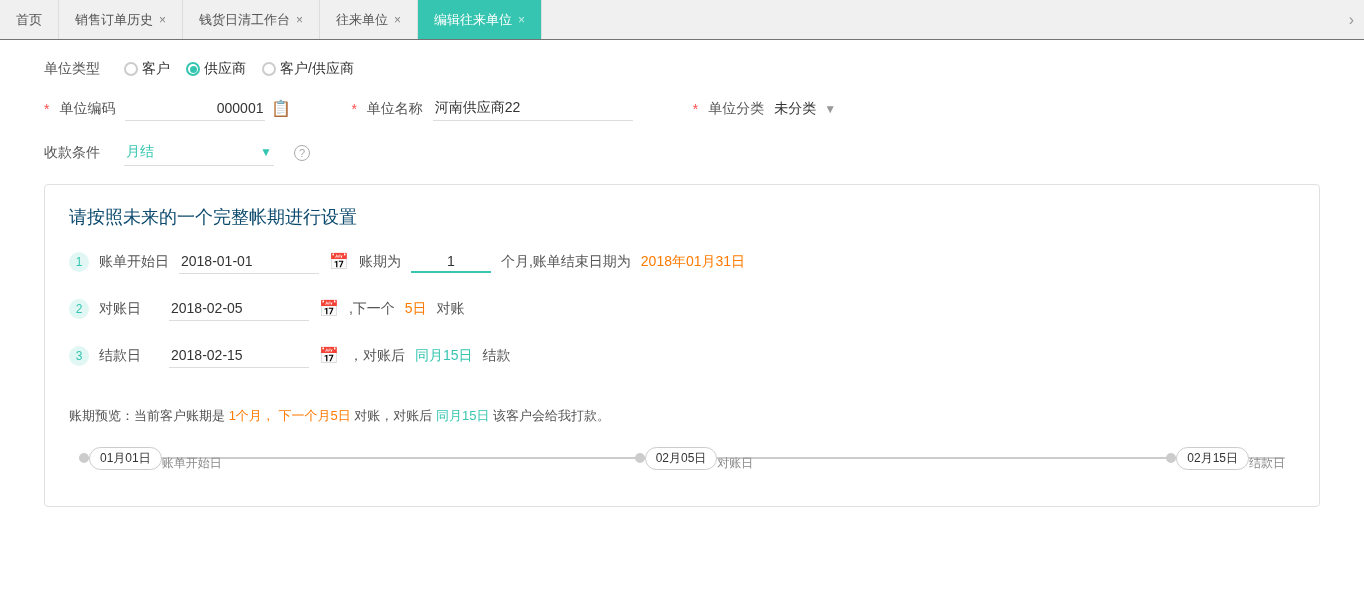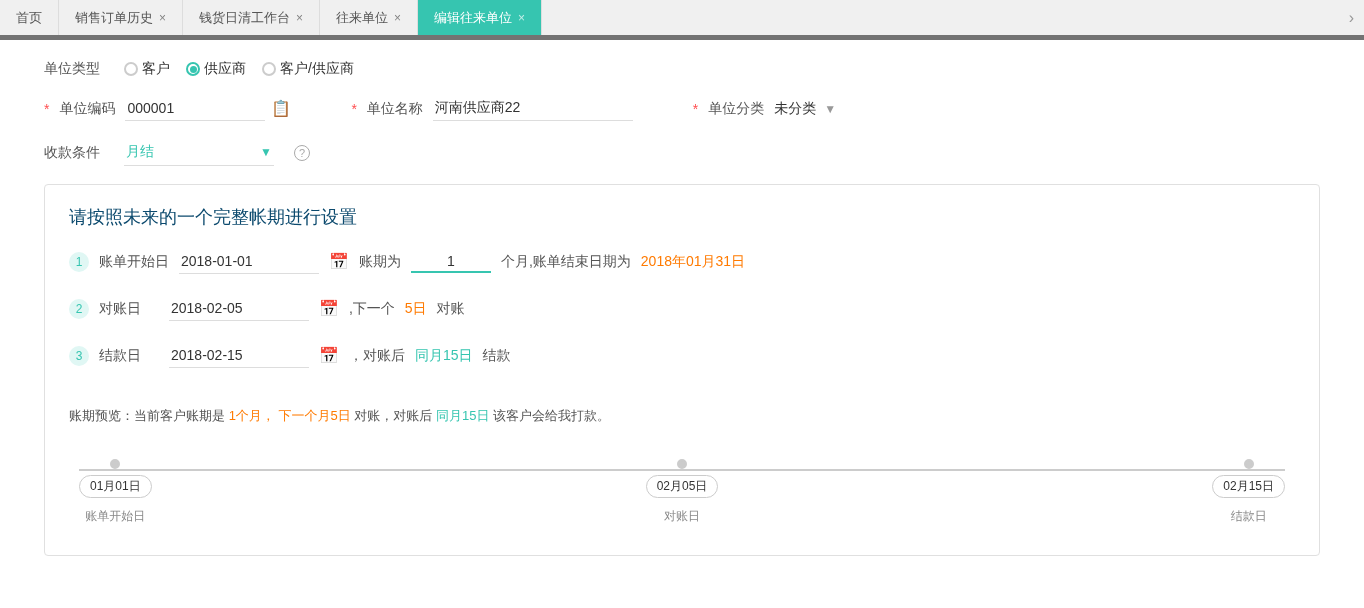--- a/index.html
+++ b/index.html
@@ -3,21 +3,21 @@
   <meta charset="utf-8">
   <style>
     * { box-sizing: border-box; margin: 0; padding: 0; }
     body { font-family: 'Microsoft YaHei', Arial, sans-serif; font-size: 14px; background: #f5f5f5; color: #333; }
 
     
     .tabs-bar {
       display: flex;
       align-items: stretch;
       background: #f0f0f0;
-      border-bottom: 5px solid #737373;
+      border-bottom: 1px solid #737373;
       height: 40px;
     }
     .tab-item {
       display: flex;
       align-items: center;
       padding: 0 16px;
       cursor: pointer;
       font-size: 13px;
       color: #555;
       border-right: 1px solid #ddd;
@@ -214,21 +214,21 @@
       font-weight: 500;
     }
 
     
     .preview-box {
       padding: 16px 0 10px 0;
     }
     .preview-text {
       font-size: 13px;
       color: #555;
-      margin-bottom: 32px;
+      margin-bottom: 20px;
       line-height: 1.6;
     }
 
     
     .timeline-wrap {
       position: relative;
       display: flex;
       align-items: flex-start;
       justify-content: space-between;
       padding: 0 10px;
@@ -238,21 +238,21 @@
       position: absolute;
       top: 10px;
       left: 10px;
       right: 10px;
       height: 2px;
       background: #ccc;
       z-index: 0;
     }
     .timeline-node {
       display: flex;
-      flex-direction: column;
+      flex-direction: row;
       align-items: center;
       position: relative;
       z-index: 1;
     }
     .node-dot {
       width: 10px;
       height: 10px;
       border-radius: 50%;
       background: #ccc;
       border: 2px solid #ccc;
@@ -328,21 +328,21 @@
         <span>客户/供应商</span>
       </div>
     </div>
   </div>
 
   <div class="form-row">
 
     <div class="field-group">
       <span class="required-star">*</span>
       <span class="form-label">单位编码</span>
-      <input class="input-field" type="text" style="width: 120px;" value="000001">
+      <input class="input-field" type="text" style="width: 120px; text-align: right;" value="000001">
       <span class="calendar-icon">📋</span>
     </div>
 
     <div class="field-group" style="margin-left:40px;">
       <span class="required-star">*</span>
       <span class="form-label">单位名称</span>
       <input class="input-field" type="text" style="width: 200px;" value="河南供应商22">
     </div>
 
     <div class="field-group" style="margin-left:40px;">

